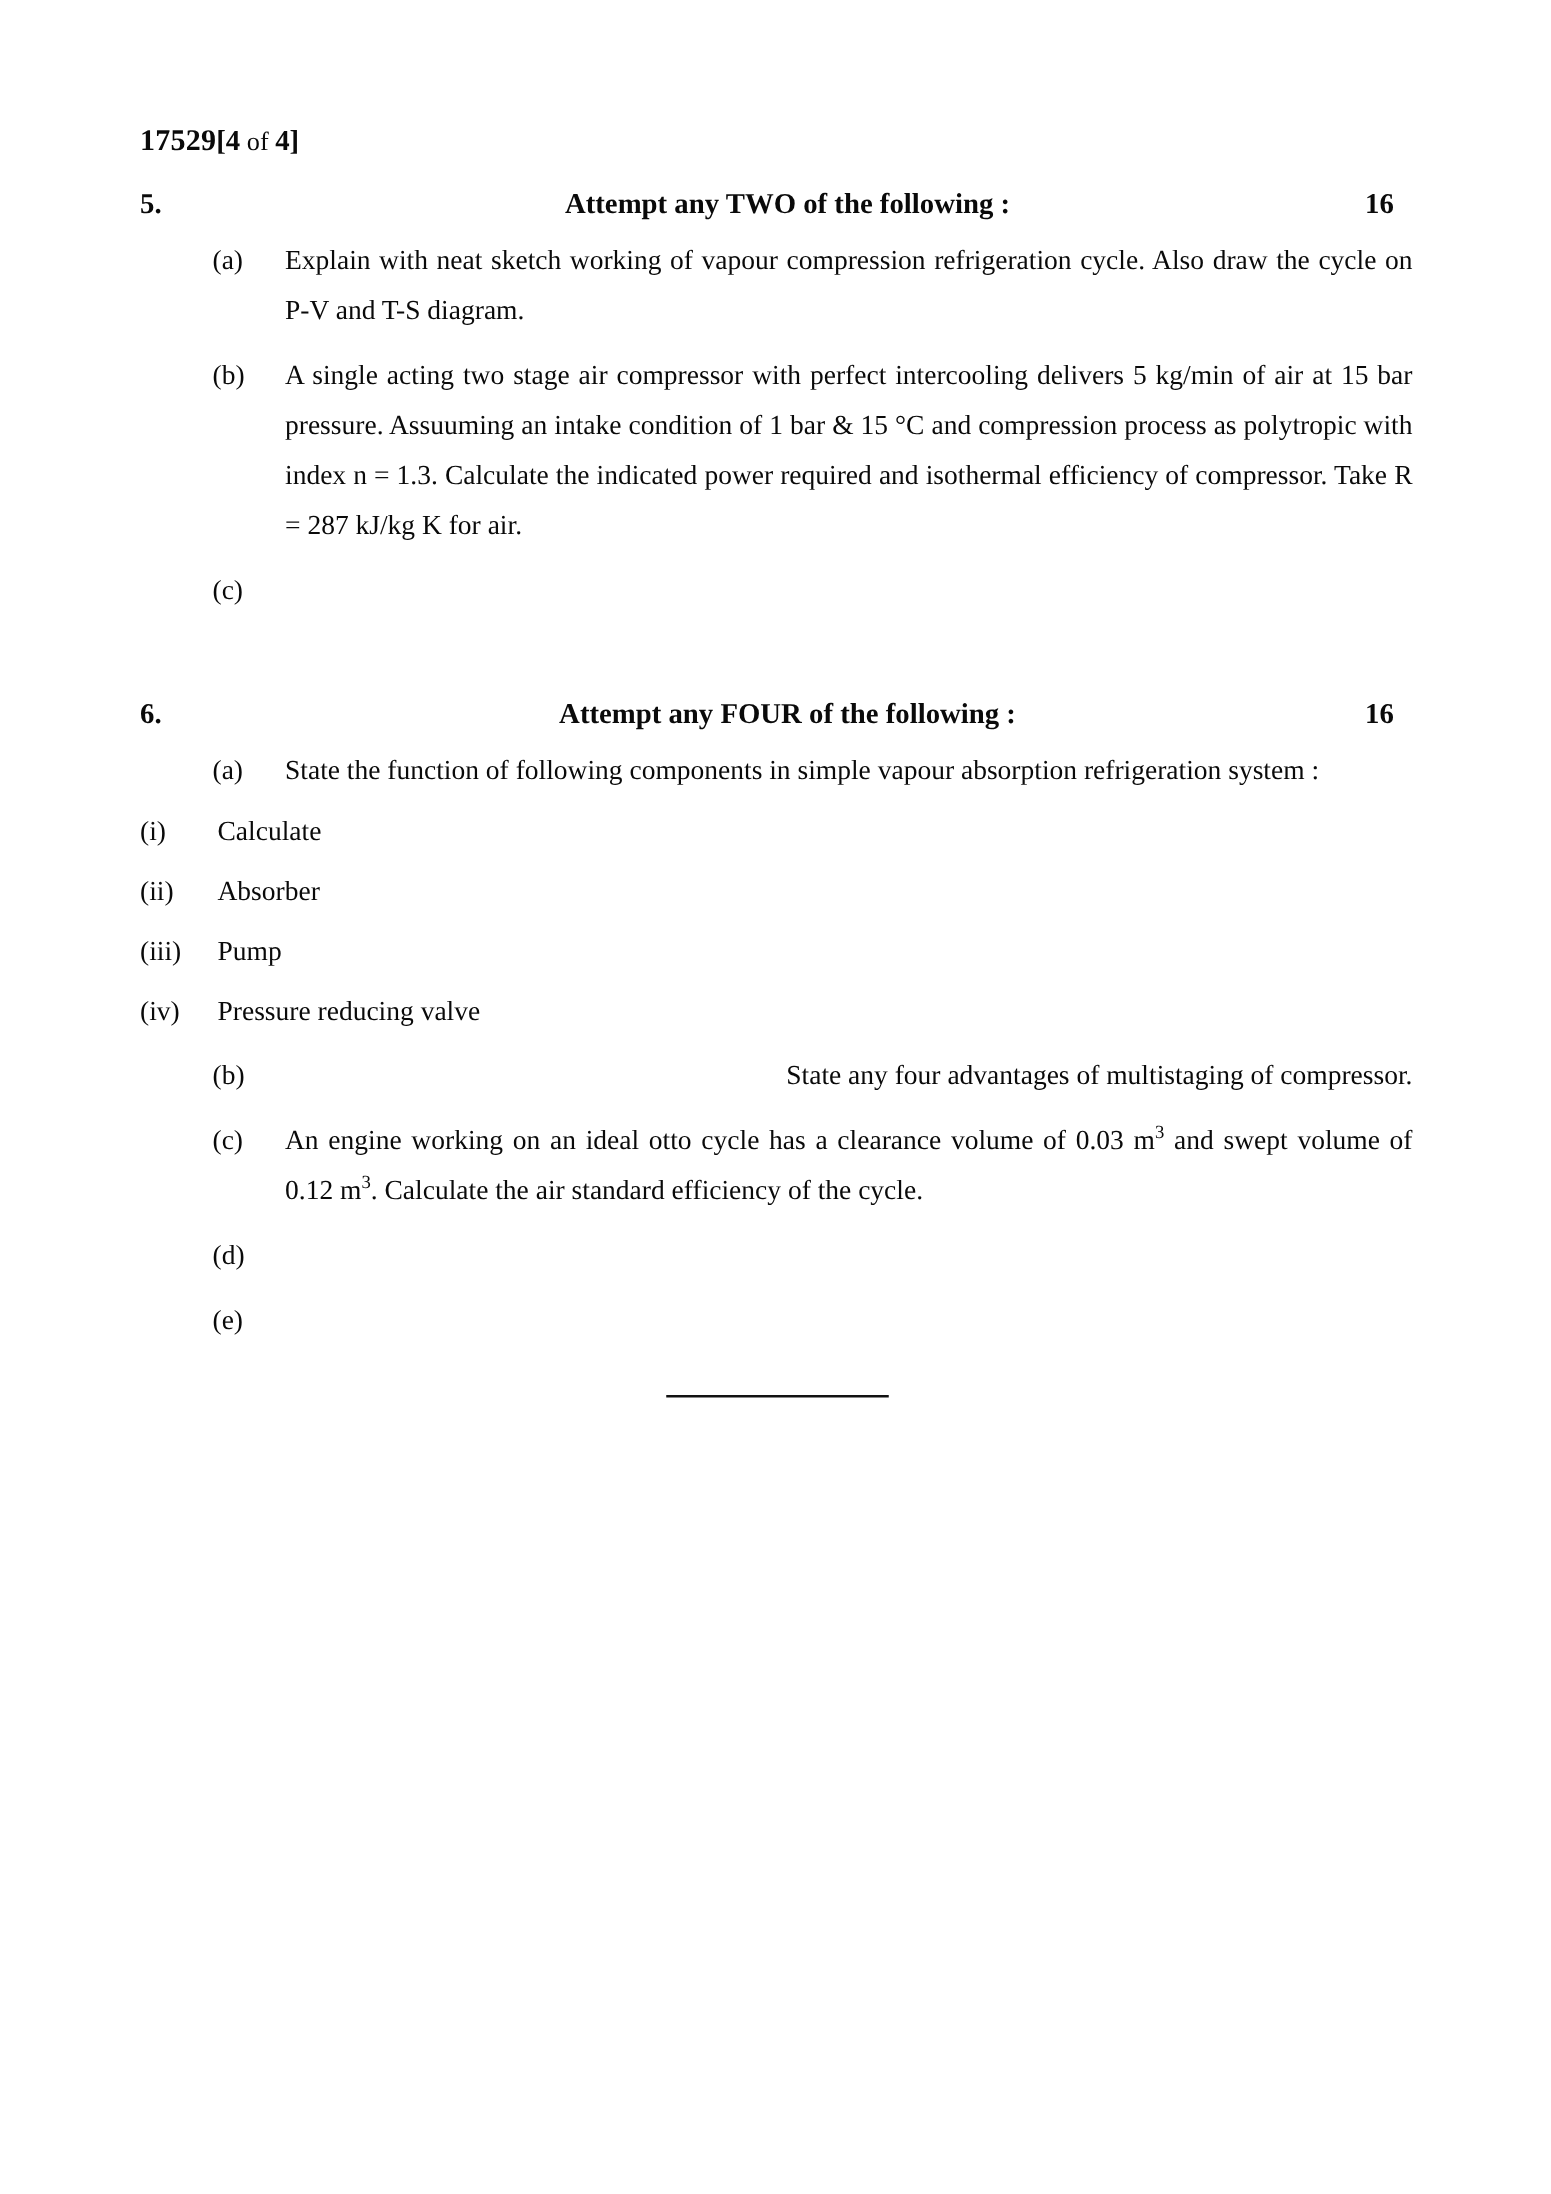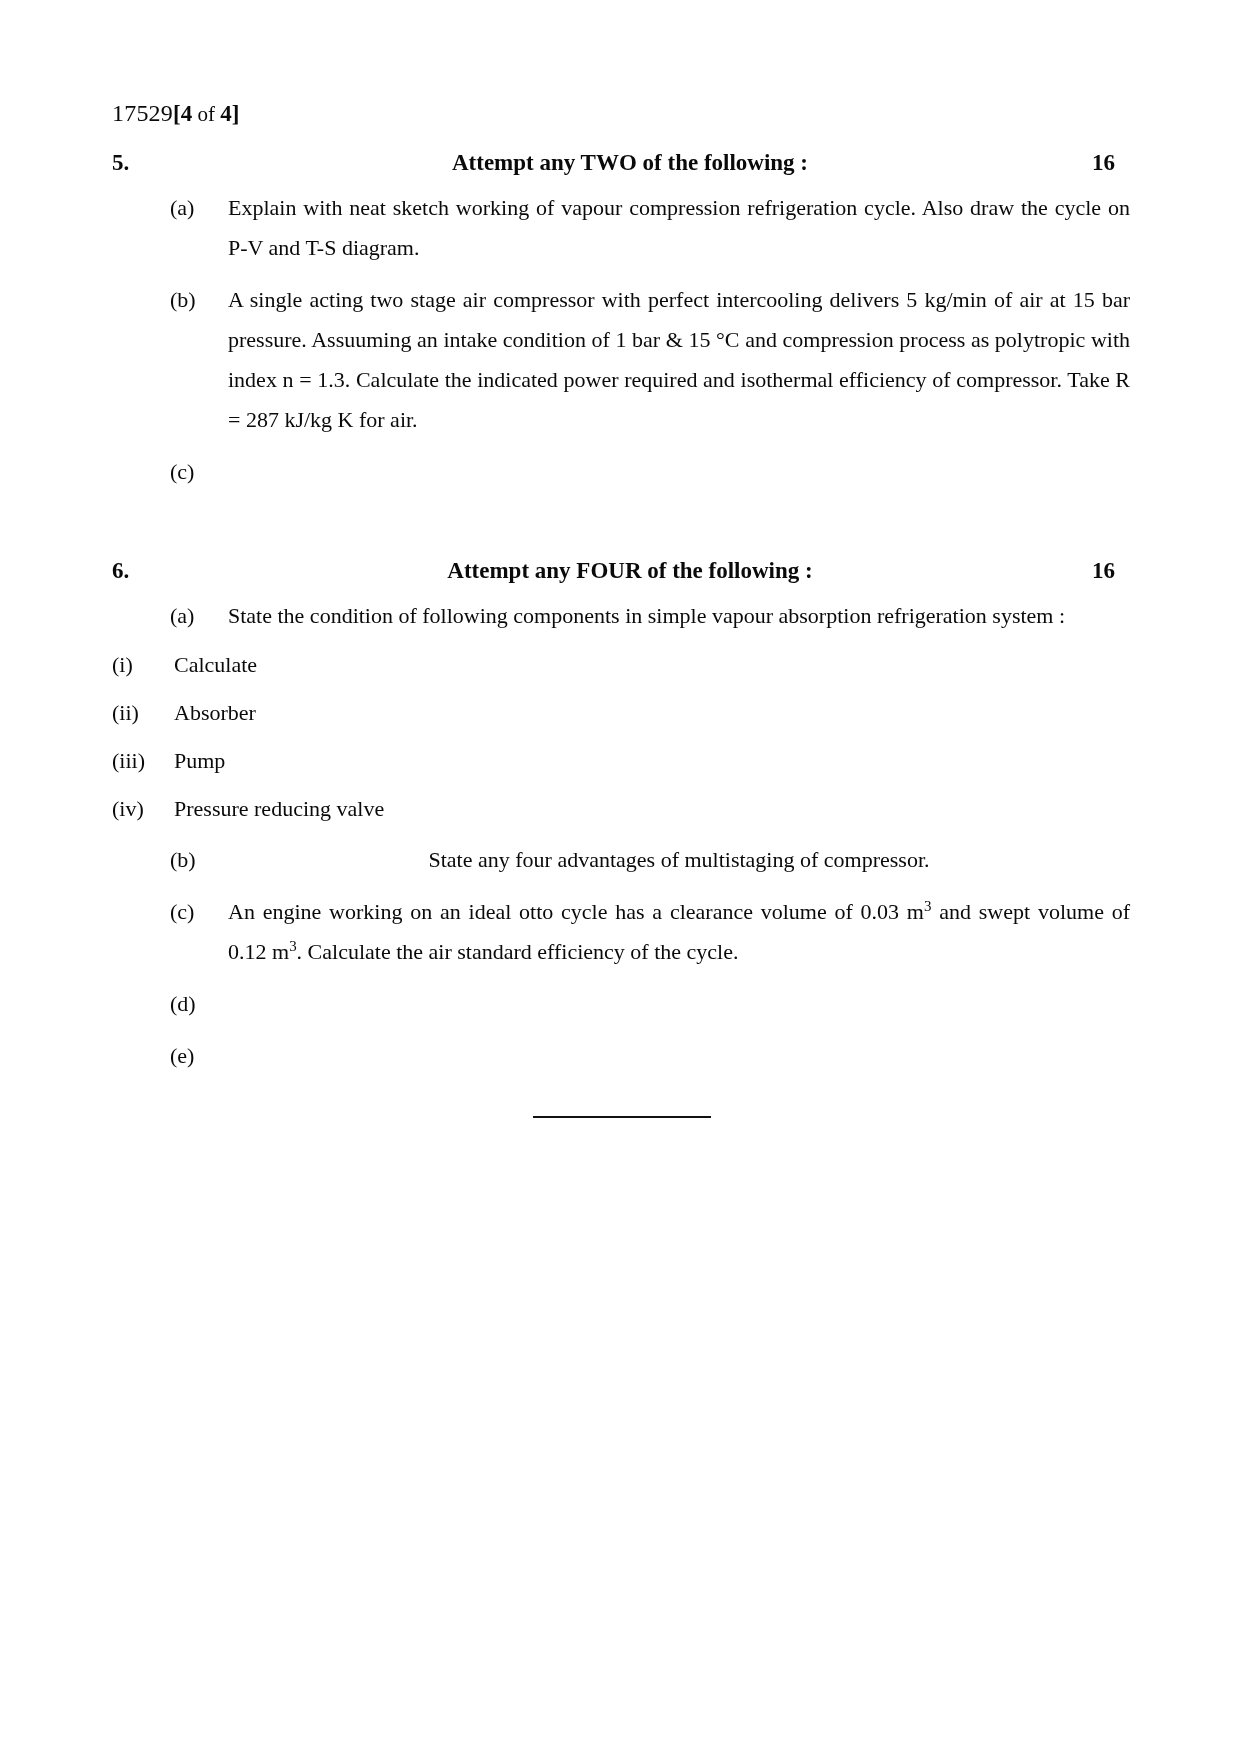--- a/index.html
+++ b/index.html
@@ -27,21 +27,21 @@
   
   .header-row {
     position: absolute;
     left: 112px;
     top: 100px;
     width: 1020px;
     display: flex;
     align-items: baseline;
   }
   .paper-code {
-    font-weight: normal;
+    font-weight: bold;
     font-size: 24px;
     letter-spacing: 0.2px;
   }
   .page-marker {
     font-weight: bold;
     font-size: 23px;
   }
   .page-marker .of {
     font-weight: normal;
     font-size: 21px;
@@ -90,21 +90,21 @@
     box-sizing: content-box;
   }
   .sub-body {
     flex: 1 1 auto;
     font-size: 22px;
     line-height: 40px;
     text-align: justify;
     text-justify: inter-word;
     padding-right: 2px;
   }
-  .sub-body.nojustify { text-align: center; }
+  .sub-body.nojustify { text-align: right; }
 
   
   .roman-list { margin-top: 4px; }
   .roman-item {
     display: flex;
     align-items: flex-start;
     margin-top: 10px;
   }
   .roman-label {
     flex: 0 0 62px;
@@ -171,21 +171,21 @@
 
     <div class="q-block">
       <div class="q-head">
         <span class="q-num">6.</span>
         <span class="q-title">Attempt any FOUR of the following :</span>
         <span class="q-marks">16</span>
       </div>
 
       <div class="sub-item">
         <span class="sub-label">(a)</span>
-        <span class="sub-body">State the condition of following components in simple vapour absorption refrigeration system :</span>
+        <span class="sub-body">State the function of following components in simple vapour absorption refrigeration system :</span>
       </div>
 
       <div class="roman-list">
         <div class="roman-item">
           <span class="roman-label">(i)</span>
           <span class="roman-text">Calculate</span>
         </div>
         <div class="roman-item">
           <span class="roman-label">(ii)</span>
           <span class="roman-text">Absorber</span>

